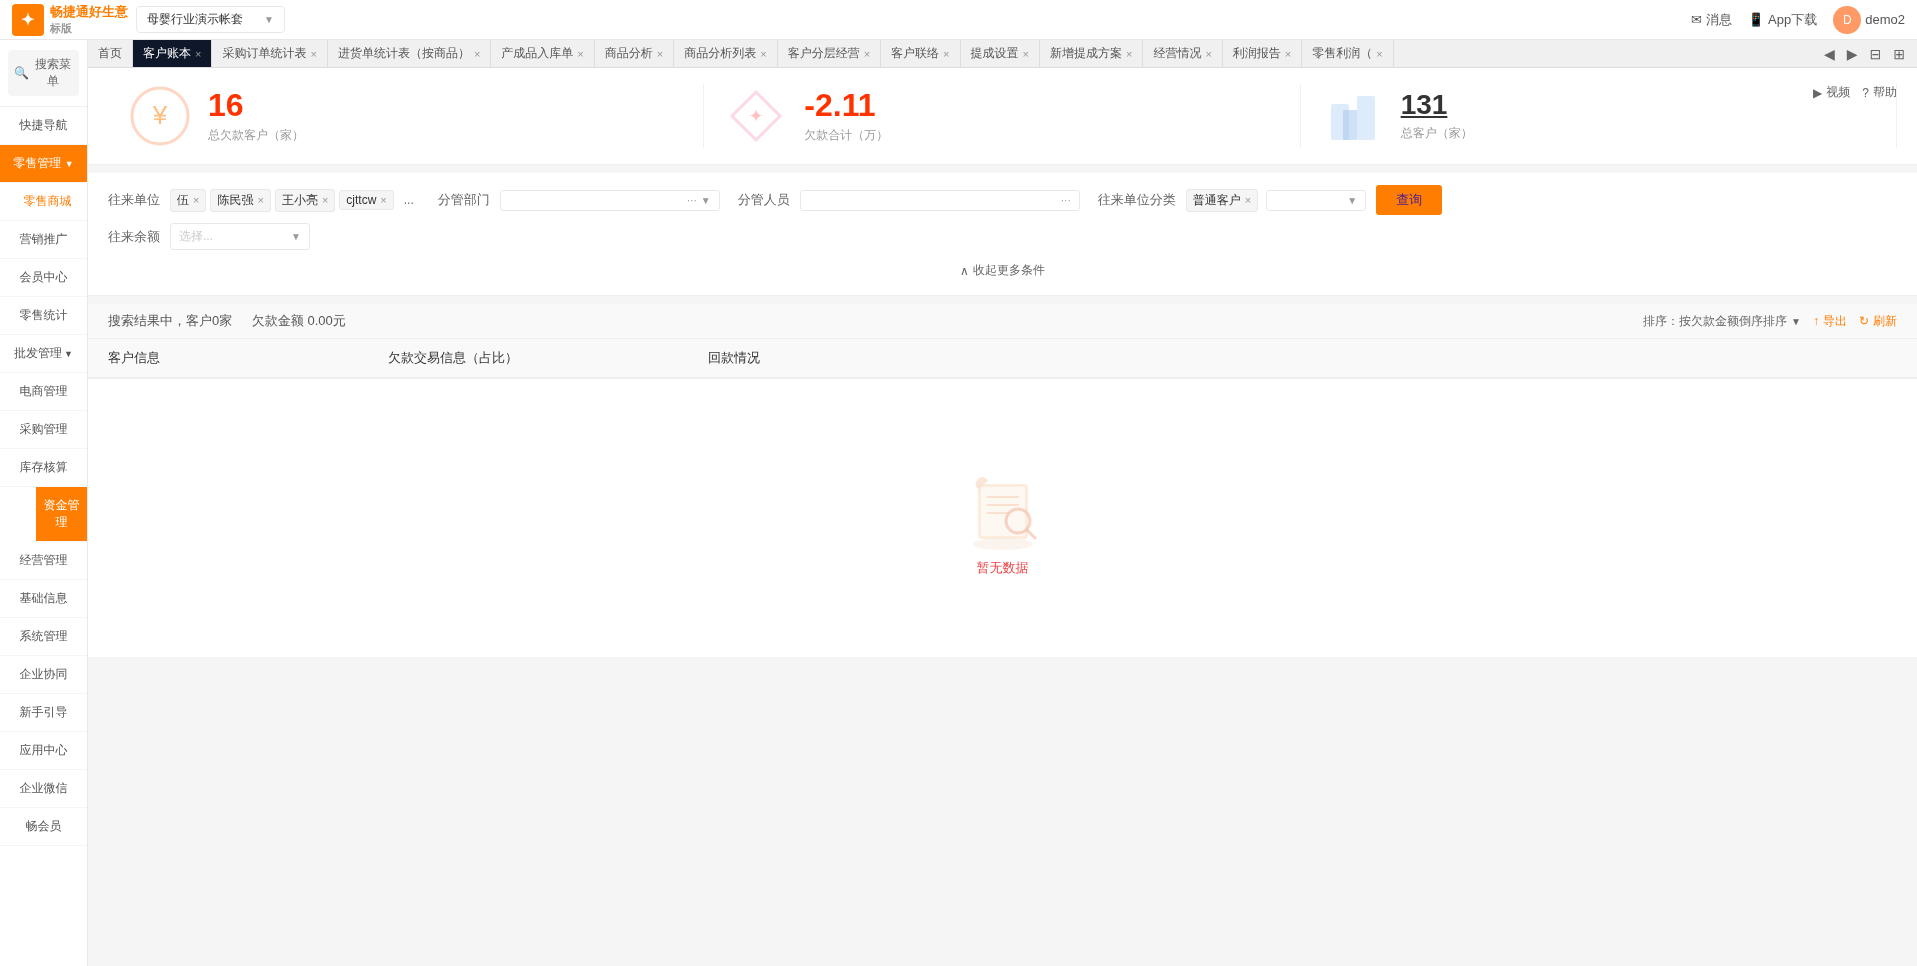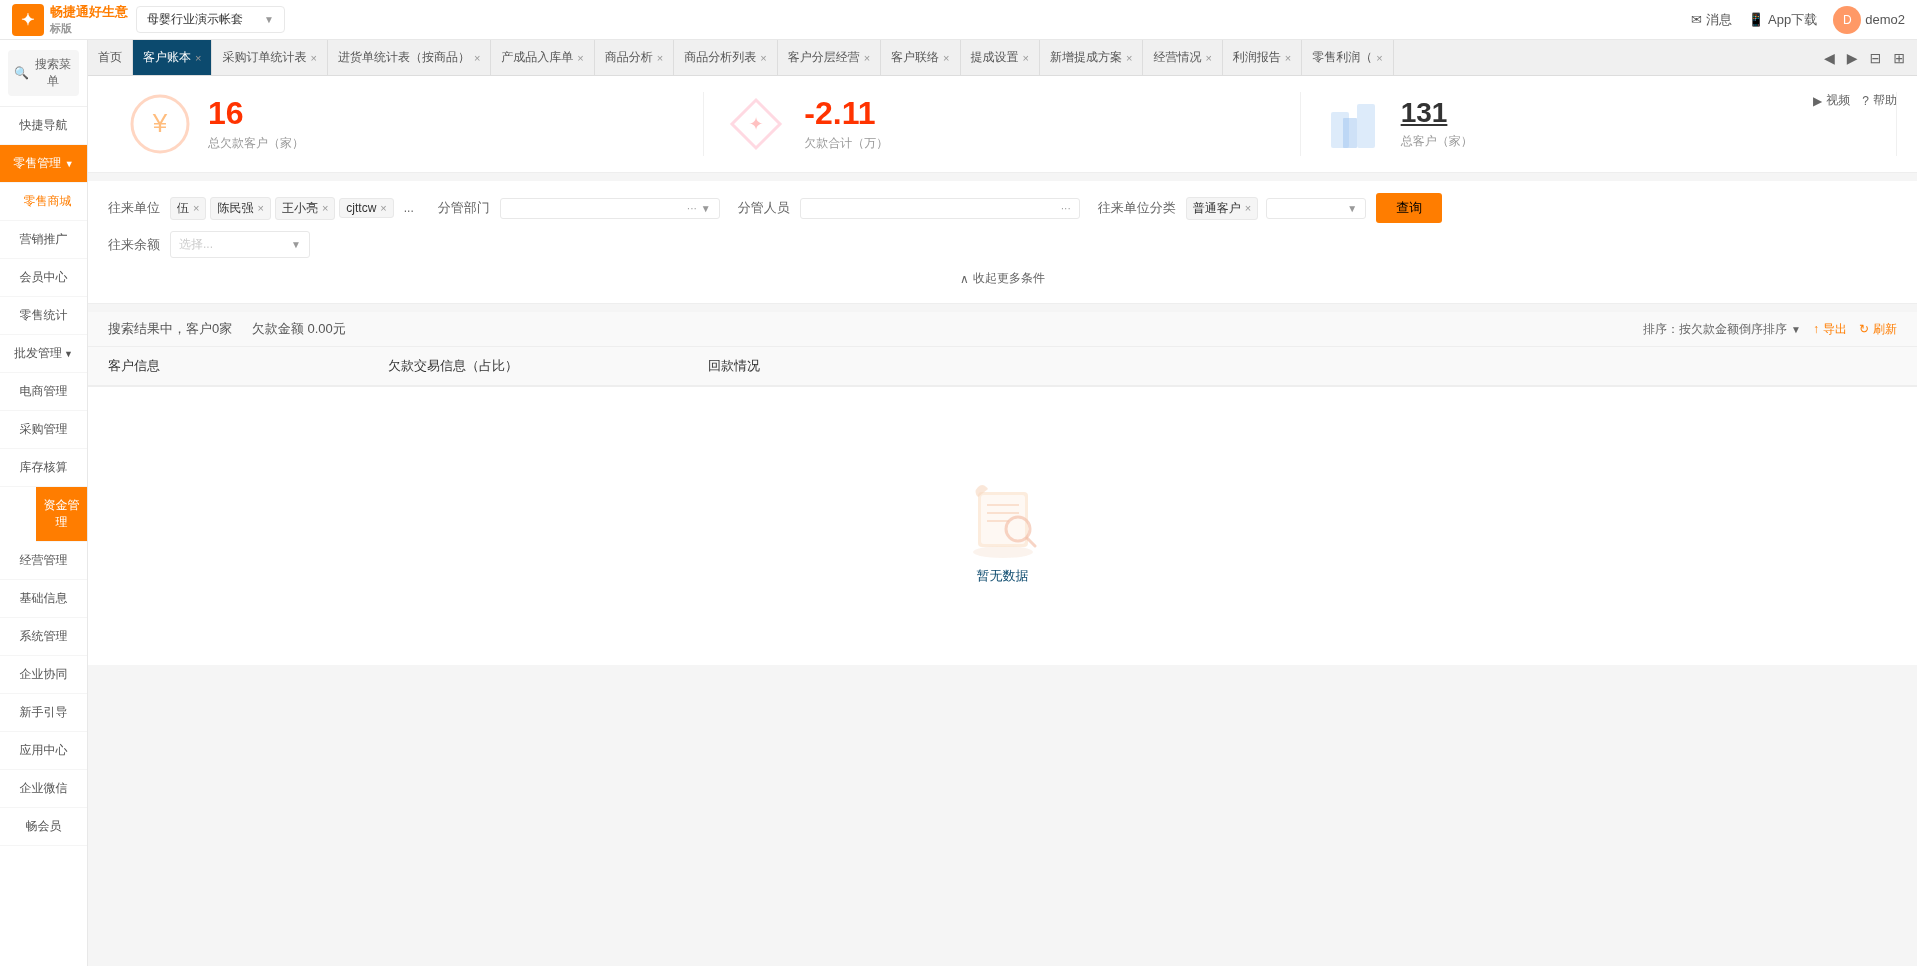--- a/index.html
+++ b/index.html
@@ -32,41 +32,41 @@
     .sidebar-search-btn { width: 100%; padding: 6px; background: #f5f5f5; border: none; border-radius: 4px; cursor: pointer; color: #666; font-size: 12px; display: flex; align-items: center; justify-content: center; gap: 4px; }
     .sidebar-item { padding: 10px 4px; text-align: center; cursor: pointer; color: #555; font-size: 12px; border-bottom: 1px solid #f5f5f5; }
     .sidebar-item.active { background: #ff7d00; color: white; }
     .sidebar-item.has-arrow { display: flex; align-items: center; justify-content: center; gap: 2px; }
 
     
     .content-area { flex: 1; display: flex; flex-direction: column; overflow: hidden; }
 
     
     .tab-bar {
-      height: 36px;
+      height: 28px;
       background: #f0f0f0;
       display: flex;
       align-items: stretch;
       border-bottom: 1px solid #ddd;
       overflow: hidden;
       flex-shrink: 0;
     }
     .tab-item {
       display: flex;
       align-items: center;
       padding: 0 10px;
       font-size: 12px;
       cursor: pointer;
       white-space: nowrap;
       border-right: 1px solid #ddd;
       background: #f0f0f0;
       color: #555;
       gap: 4px;
     }
-    .tab-item.orange { background: #0c4a6e; color: white; }
+    .tab-item.orange { background: #0f172a; color: white; }
     .tab-close { color: #999; font-size: 11px; cursor: pointer; }
     .tab-bar-actions { display: flex; align-items: center; padding: 0 8px; gap: 4px; margin-left: auto; }
     .tab-bar-btn { background: none; border: none; cursor: pointer; color: #666; font-size: 14px; padding: 2px 4px; }
 
     
     .page-content { flex: 1; overflow-y: auto; padding: 0; background: #f5f5f5; }
 
     
     .stats-bar {
       background: #fff;
@@ -113,21 +113,21 @@
     .filter-select {
       display: flex; align-items: center; gap: 4px;
       border: 1px solid #e8e8e8; border-radius: 3px;
       padding: 4px 8px; cursor: pointer; color: #333; font-size: 12px;
       min-width: 200px; background: #fff;
     }
     .filter-classification {
       display: flex; align-items: center; gap: 4px;
       color: #333; font-size: 13px;
     }
-    .query-btn { background: #ff7d00; color: #000000; border: none; border-radius: 3px; padding: 6px 20px; cursor: pointer; font-size: 13px; }
+    .query-btn { background: #ff7d00; color: #4c1d95; border: none; border-radius: 3px; padding: 6px 20px; cursor: pointer; font-size: 13px; }
     .collapse-btn { display: flex; align-items: center; justify-content: center; gap: 4px; color: #666; font-size: 12px; cursor: pointer; padding: 4px; }
 
     
     .results-bar {
       background: #f9f9f9;
       padding: 8px 20px;
       display: flex;
       align-items: center;
       justify-content: space-between;
       border-bottom: 1px solid #eee;
@@ -141,21 +141,21 @@
     
     .data-table { background: #fff; margin-top: 0; }
     .table-header {
       display: grid;
       grid-template-columns: 280px 320px 280px 1fr;
       background: #f9f9f9;
       border-bottom: 2px solid #eee;
       padding: 10px 20px;
     }
     .table-header-cell { font-size: 13px; color: #333; font-weight: normal; }
-    .table-empty { display: flex; flex-direction: column; align-items: center; justify-content: center; padding: 80px 20px; color: #0c4a6e; }
+    .table-empty { display: flex; flex-direction: column; align-items: center; justify-content: center; padding: 80px 20px; color: #ef4444; }
 
     
     .empty-svg { width: 120px; height: 100px; opacity: 0.5; }
 
     
     .avatar { width: 28px; height: 28px; border-radius: 50%; background: #ff9966; display: flex; align-items: center; justify-content: center; color: white; font-size: 12px; overflow: hidden; }
   </style>
 </head>
 <body>
 

